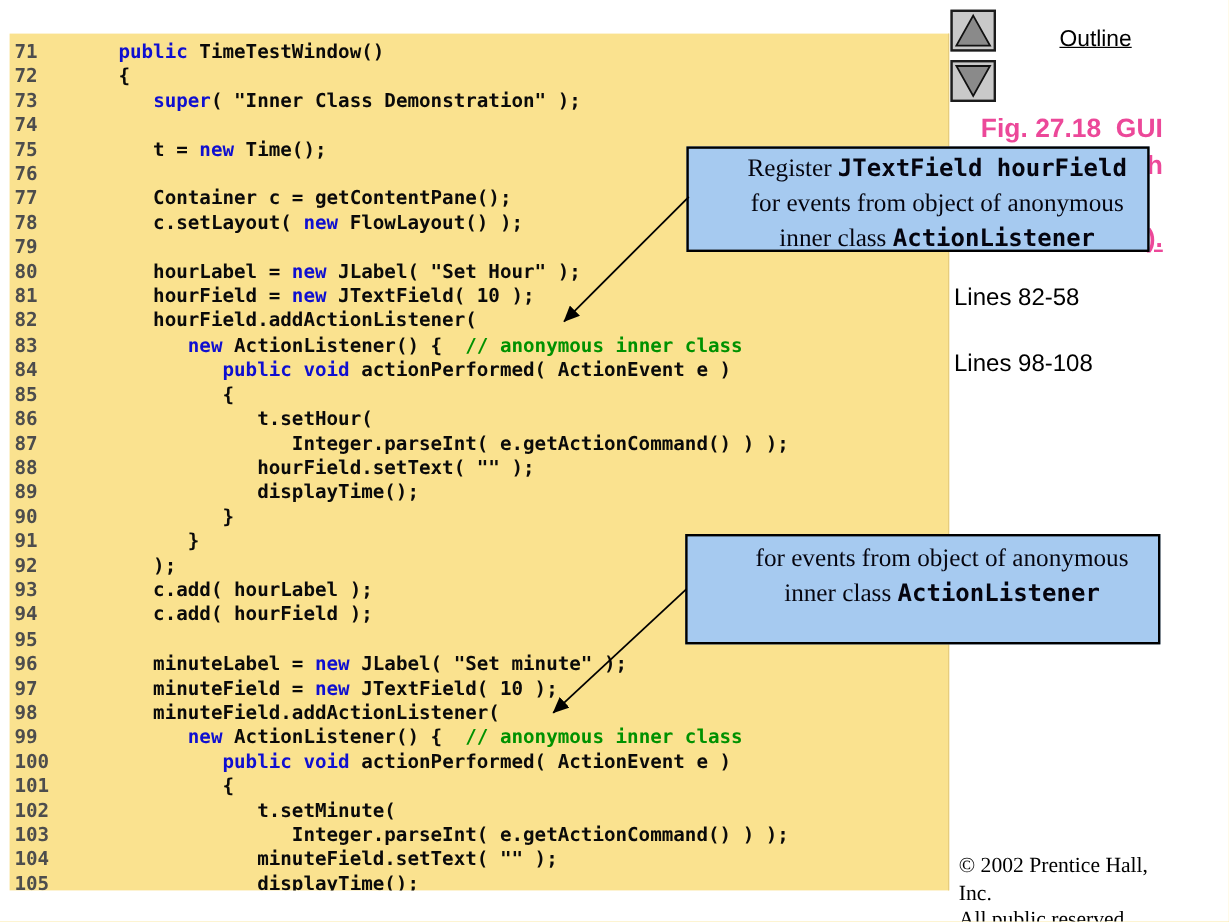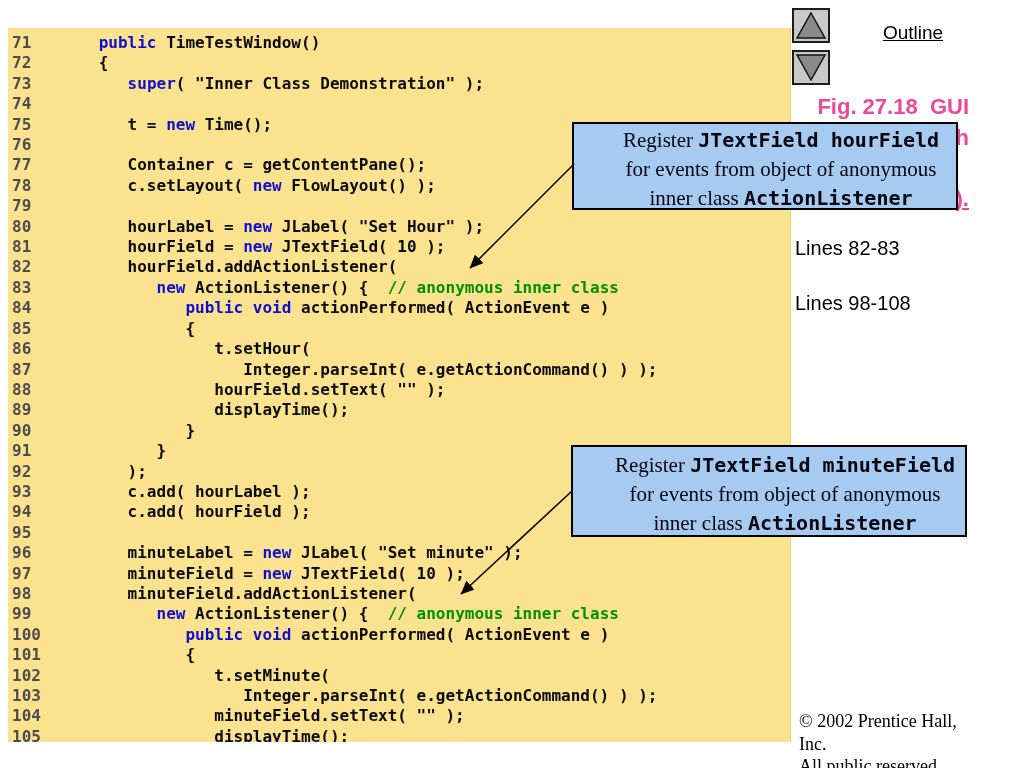--- a/index.html
+++ b/index.html
@@ -57,21 +57,20 @@
   <div class="panel">
     <pre class="code"><div><span class="ln">71       </span><span class="tk-k">public</span><span class="tk-c"> TimeTestWindow()</span></div><div><span class="ln">72       </span><span class="tk-c">{</span></div><div><span class="ln">73       </span><span class="tk-c">   </span><span class="tk-k">super</span><span class="tk-c">( "Inner Class Demonstration" );</span></div><div><span class="ln">74       </span></div><div><span class="ln">75       </span><span class="tk-c">   t = </span><span class="tk-k">new</span><span class="tk-c"> Time();</span></div><div><span class="ln">76       </span></div><div><span class="ln">77       </span><span class="tk-c">   Container c = getContentPane();</span></div><div><span class="ln">78       </span><span class="tk-c">   c.setLayout( </span><span class="tk-k">new</span><span class="tk-c"> FlowLayout() );</span></div><div><span class="ln">79       </span></div><div><span class="ln">80       </span><span class="tk-c">   hourLabel = </span><span class="tk-k">new</span><span class="tk-c"> JLabel( "Set Hour" );</span></div><div><span class="ln">81       </span><span class="tk-c">   hourField = </span><span class="tk-k">new</span><span class="tk-c"> JTextField( 10 );</span></div><div><span class="ln">82       </span><span class="tk-c">   hourField.addActionListener(</span></div><div><span class="ln">83       </span><span class="tk-c">      </span><span class="tk-k">new</span><span class="tk-c"> ActionListener() {  </span><span class="tk-m">// anonymous inner class</span></div><div><span class="ln">84       </span><span class="tk-c">         </span><span class="tk-k">public void</span><span class="tk-c"> actionPerformed( ActionEvent e )</span></div><div><span class="ln">85       </span><span class="tk-c">         {</span></div><div><span class="ln">86       </span><span class="tk-c">            t.setHour(</span></div><div><span class="ln">87       </span><span class="tk-c">               Integer.parseInt( e.getActionCommand() ) );</span></div><div><span class="ln">88       </span><span class="tk-c">            hourField.setText( "" );</span></div><div><span class="ln">89       </span><span class="tk-c">            displayTime();</span></div><div><span class="ln">90       </span><span class="tk-c">         }</span></div><div><span class="ln">91       </span><span class="tk-c">      }</span></div><div><span class="ln">92       </span><span class="tk-c">   );</span></div><div><span class="ln">93       </span><span class="tk-c">   c.add( hourLabel );</span></div><div><span class="ln">94       </span><span class="tk-c">   c.add( hourField );</span></div><div><span class="ln">95       </span></div><div><span class="ln">96       </span><span class="tk-c">   minuteLabel = </span><span class="tk-k">new</span><span class="tk-c"> JLabel( "Set minute" );</span></div><div><span class="ln">97       </span><span class="tk-c">   minuteField = </span><span class="tk-k">new</span><span class="tk-c"> JTextField( 10 );</span></div><div><span class="ln">98       </span><span class="tk-c">   minuteField.addActionListener(</span></div><div><span class="ln">99       </span><span class="tk-c">      </span><span class="tk-k">new</span><span class="tk-c"> ActionListener() {  </span><span class="tk-m">// anonymous inner class</span></div><div><span class="ln">100      </span><span class="tk-c">         </span><span class="tk-k">public void</span><span class="tk-c"> actionPerformed( ActionEvent e )</span></div><div><span class="ln">101      </span><span class="tk-c">         {</span></div><div><span class="ln">102      </span><span class="tk-c">            t.setMinute(</span></div><div><span class="ln">103      </span><span class="tk-c">               Integer.parseInt( e.getActionCommand() ) );</span></div><div><span class="ln">104      </span><span class="tk-c">            minuteField.setText( "" );</span></div><div><span class="ln">105      </span><span class="tk-c">            displayTime();</span></div></pre>
   </div>
 
   <div class="callout c1">
       <div class="cl-line"><span class="serif">Register </span><span class="mono">JTextField hourField</span></div>
       <div class="cl-line"><span class="serif">for events from object of anonymous</span></div>
       <div class="cl-line"><span class="serif">inner class </span><span class="mono">ActionListener</span></div>
     </div>
   <div class="callout c2">
-      <div class="cl-line"><span class="serif">Register </span><span class="mono">JTextField minuteField</span></div>
       <div class="cl-line"><span class="serif">for events from object of anonymous</span></div>
       <div class="cl-line"><span class="serif">inner class </span><span class="mono">ActionListener</span></div>
     </div>
 
   <svg class="arrows">
     <defs>
       <marker id="ah" markerWidth="9.5" markerHeight="8" refX="8.6" refY="4" orient="auto">
         <path d="M0,0 L9,4 L0,8 Z" fill="#000"></path>
       </marker>
     </defs>
@@ -89,21 +88,21 @@
       <polygon points="3,3 31,3 17,28" fill="#8a8a8a" stroke="#111" stroke-width="1.5"></polygon>
     </svg>
   </button>
 
   <div class="outline-title">Outline</div>
 
   <div class="caption-line cap1">Fig. 27.18  GUI</div>
   <div class="caption-line cap2">with</div>
   <div class="caption-line cap3">rt 3).</div>
 
-  <div class="line-ref ref1">Lines 82-83</div>
+  <div class="line-ref ref1">Lines 82-58</div>
   <div class="line-ref ref2">Lines 98-108</div>
 
   <div class="copyright">
     <div>© 2002 Prentice Hall, Inc.</div>
     <div>All public reserved.</div>
   </div>
 
 </div>
 
 </body></html>

